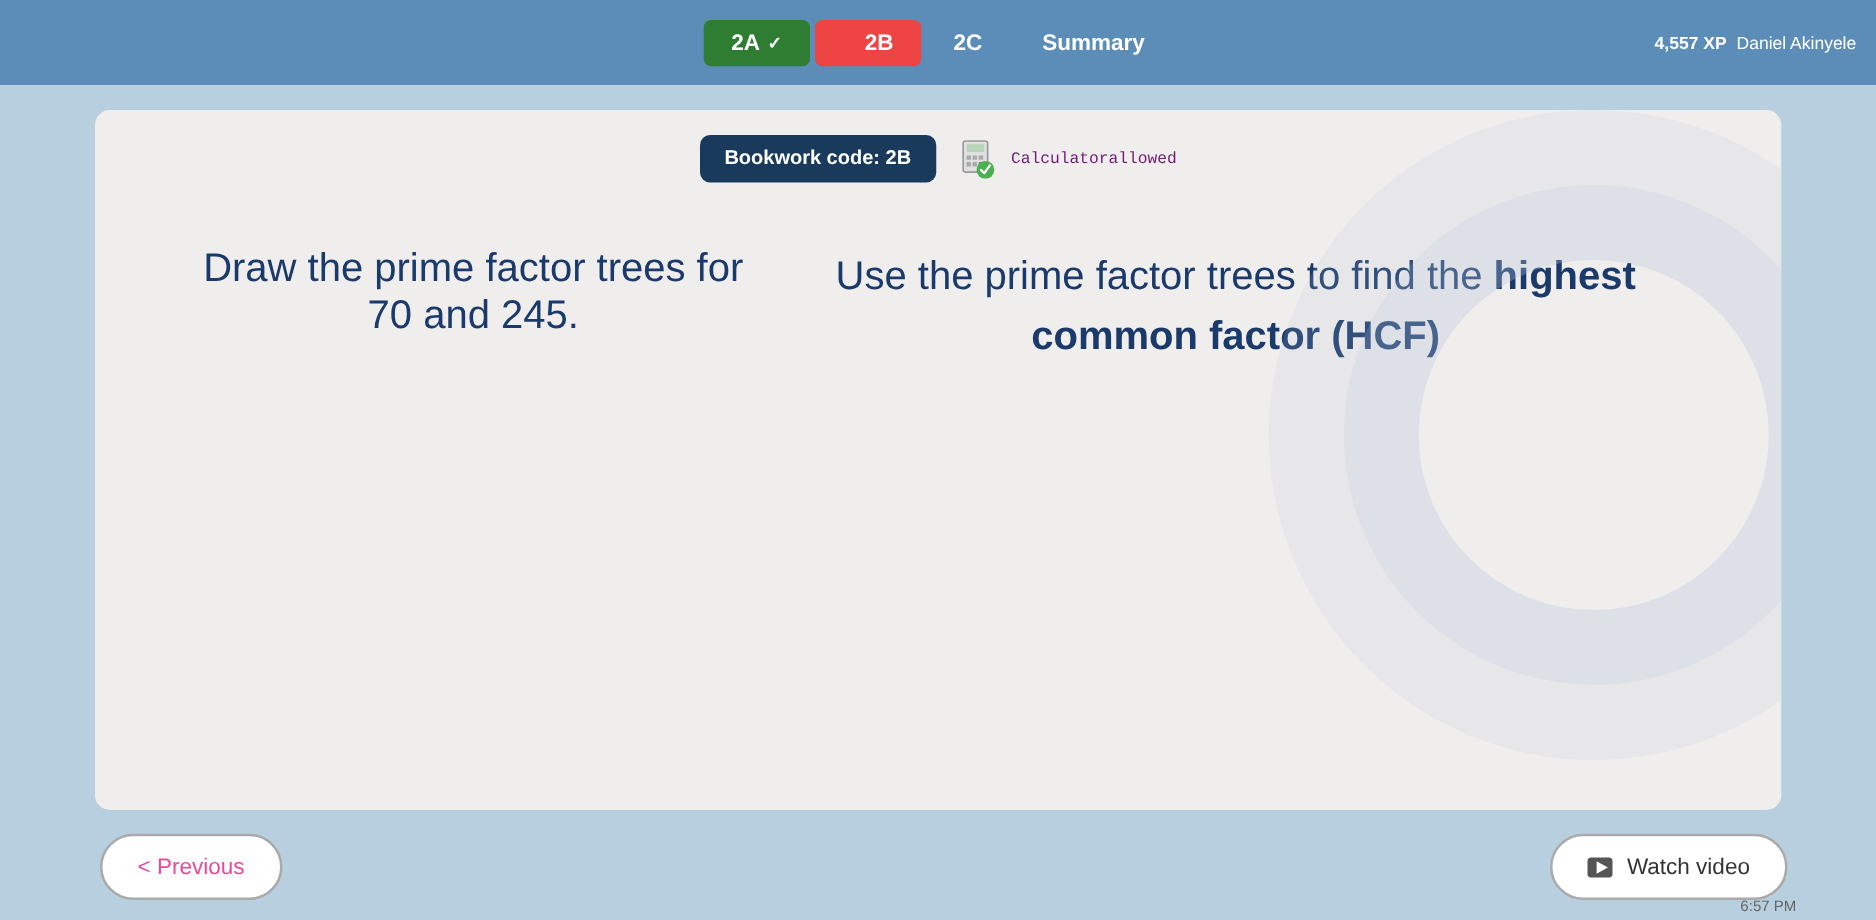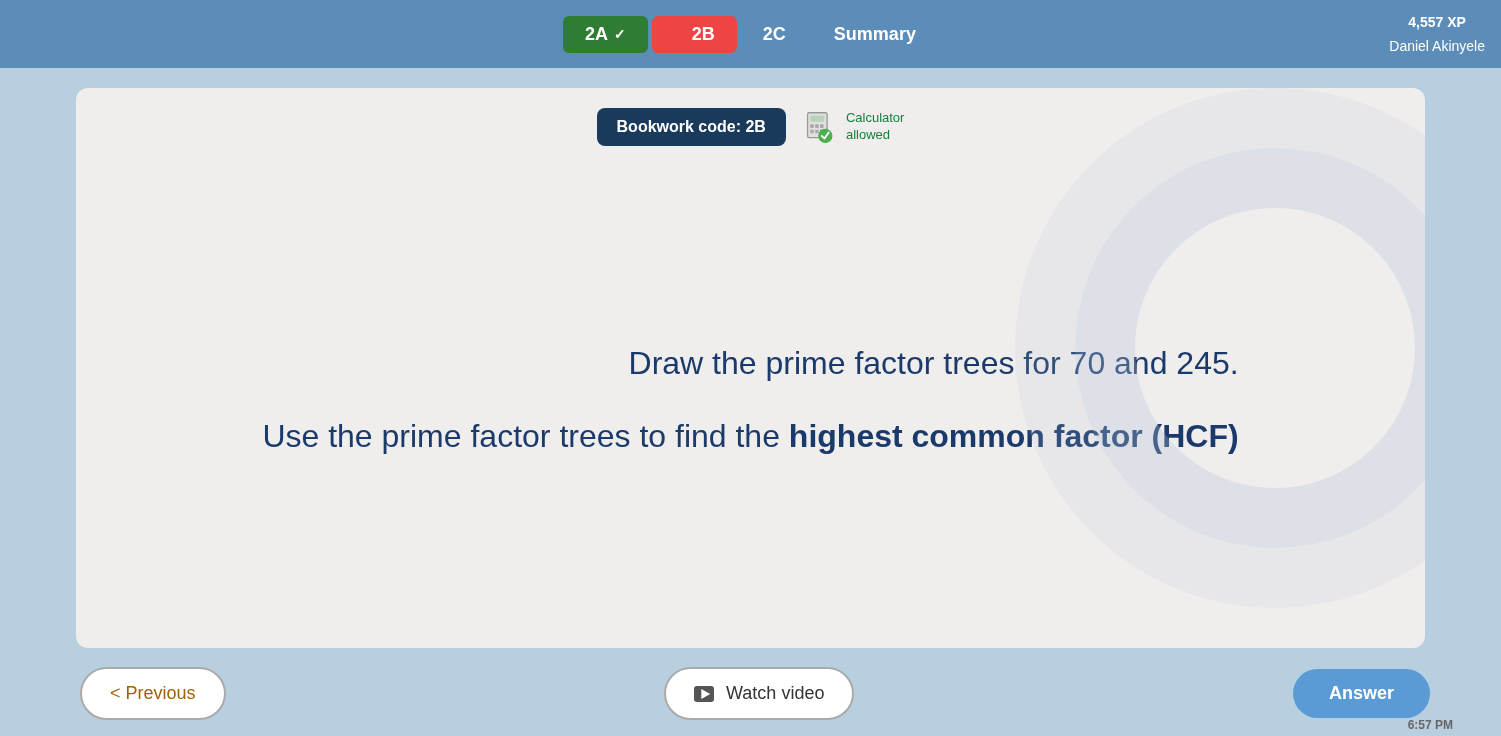--- a/index.html
+++ b/index.html
@@ -72,21 +72,20 @@
     .top-right-info {
       position: absolute;
       right: 16px;
       top: 50%;
       transform: translateY(-50%);
       color: #fff;
       font-size: 14px;
       display: flex;
       align-items: center;
       gap: 8px;
-      flex-direction: column;
     }
 
     .xp-badge {
       font-weight: 600;
       color: #fff;
       font-size: 14px;
     }
 
     .user-name {
       font-size: 14px;
@@ -153,31 +152,31 @@
       justify-content: center;
     }
 
     .calculator-svg {
       width: 32px;
       height: 32px;
     }
 
     .calculator-text {
       display: flex;
-      flex-direction: column;
       font-size: 13px;
-      color: #15803d;
+      color: #701a75;
       line-height: 1.3;
+      font-family: Liberation Mono, monospace;
     }
 
     
     .question-area {
       display: flex;
-      flex-direction: column;
-      align-items: flex-end;
+      flex-direction: row;
+      align-items: flex-start;
       justify-content: center;
       flex: 1;
       gap: 30px;
       padding: 20px 60px;
     }
 
     .question-line1 {
       font-size: 32px;
       color: #1a3a6b;
       text-align: center;
@@ -209,21 +208,21 @@
       left: 40px;
       right: 40px;
     }
 
     .prev-button {
       background: #fff;
       border: 2px solid #aaa;
       border-radius: 30px;
       padding: 14px 28px;
       font-size: 18px;
-      color: #a16207;
+      color: #ec4899;
       cursor: pointer;
       display: flex;
       align-items: center;
       gap: 6px;
     }
 
     .watch-video-button {
       background: #fff;
       border: 2px solid #aaa;
       border-radius: 30px;
@@ -265,24 +264,23 @@
       font-size: 18px;
       color: #fff;
       cursor: pointer;
       font-weight: 600;
     }
 
     
     .time-display {
       position: absolute;
       bottom: 4px;
-      right: 8px;
+      right: 24px;
       color: #666;
       font-size: 12px;
-      font-weight: bold;
     }
 
     
     .card-bg-circles {
       position: absolute;
       top: 0;
       left: 0;
       width: 100%;
       height: 100%;
       border-radius: 12px;
@@ -371,19 +369,16 @@
   <div class="bottom-bar">
     <button class="prev-button">
       <span>&lt; Previous</span>
     </button>
 
     <button class="watch-video-button">
       <span class="video-icon"></span>
       <span>Watch video</span>
     </button>
 
-    <button class="answer-button">
-      <span>Answer</span>
-    </button>
   </div>
 
   <div class="time-display">6:57 PM</div>
 </div>
 
 </body></html>

